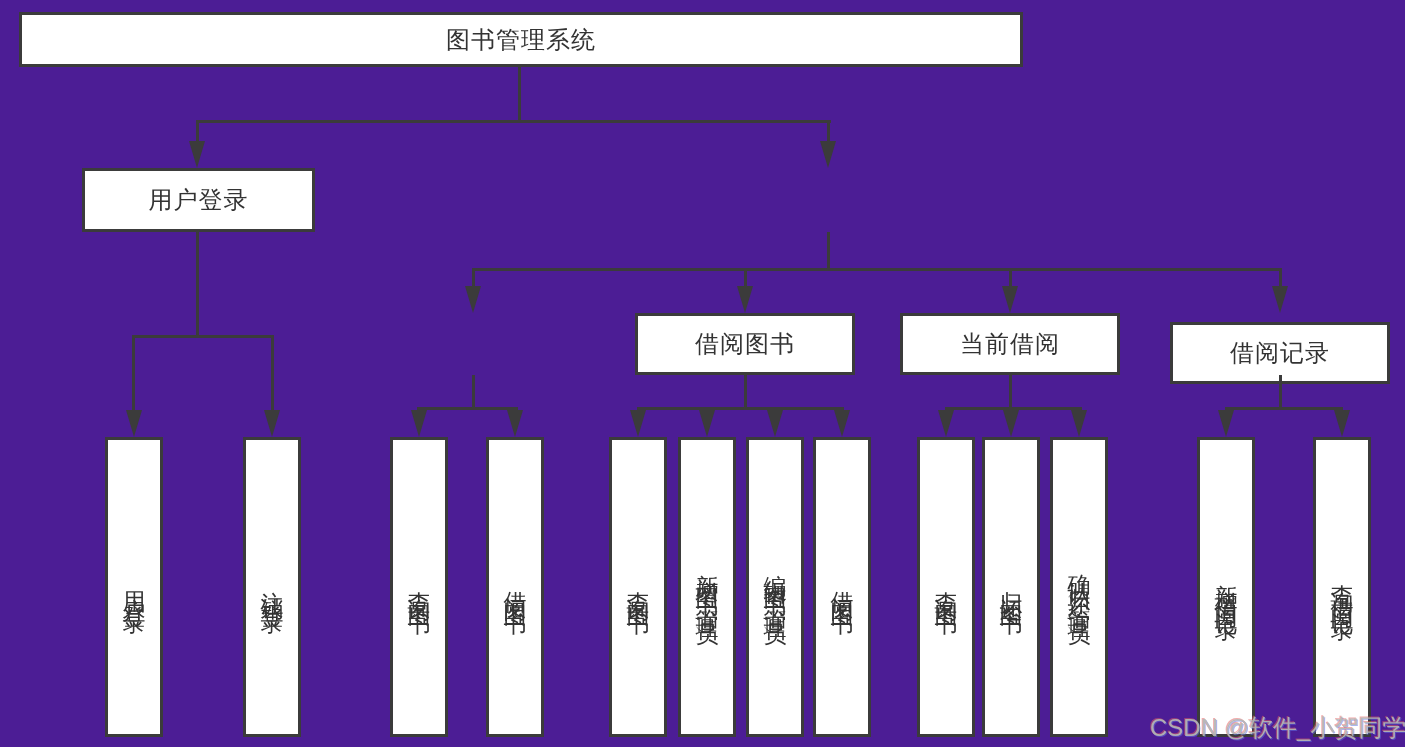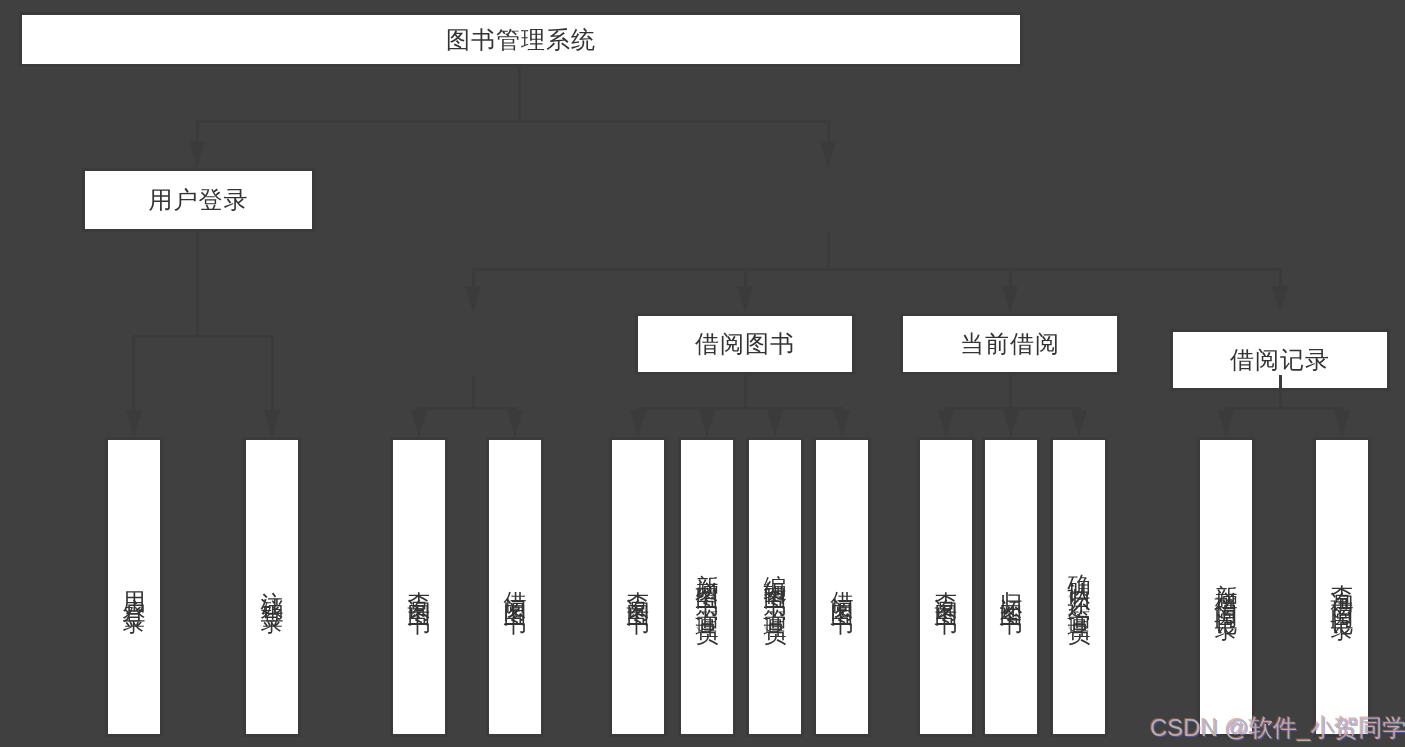--- a/index.html
+++ b/index.html
@@ -1,17 +1,17 @@
 <!DOCTYPE html>
 <html><head>
 <meta charset="utf-8">
 <style>
   html,body{margin:0;padding:0;background:#ffffff;}
   .stage{
-    position:relative;width:1405px;height:747px;background:#404040;overflow:hidden;
+    position:relative;width:1405px;height:747px;background:#4c1d95;overflow:hidden;
     font-family:"Liberation Sans","DejaVu Sans",sans-serif;color:#333333;
   }
   .box{
     position:absolute;box-sizing:border-box;border:3px solid #3b3b3b;background:#ffffff;
     display:flex;align-items:center;justify-content:center;
     font-size:24px;letter-spacing:1px;color:#333333;
   }
   .leaf{width:58px;top:437px;height:300px;}
   .vtext{
     writing-mode:vertical-rl;text-orientation:mixed;
@@ -67,21 +67,21 @@
   <div class="arr" style="left:1002px;top:286px;"></div>
   <div class="vline" style="left:1279px;top:271px;height:17px;"></div>
   <div class="arr" style="left:1272px;top:286px;"></div>
 
   <div class="box" style="left:635px;top:313px;width:220px;height:62px;">
     <span>借阅图书</span>
   </div>
   <div class="box" style="left:900px;top:313px;width:220px;height:62px;text-align:right;">
     <span>当前借阅</span>
   </div>
-  <div class="box" style="left:1170px;top:329px;width:220px;height:62px;">
+  <div class="box" style="left:1170px;top:322px;width:220px;height:62px;">
     <span>借阅记录</span>
   </div>
 
   <div class="vline" style="left:472px;top:375px;height:35px;"></div>
   <div class="hline" style="left:417px;top:407px;width:101px;"></div>
   <div class="arr" style="left:411px;top:410px;"></div>
   <div class="arr" style="left:507px;top:410px;"></div>
 
   <div class="vline" style="left:744px;top:375px;height:35px;"></div>
   <div class="hline" style="left:637px;top:407px;width:207px;"></div>

